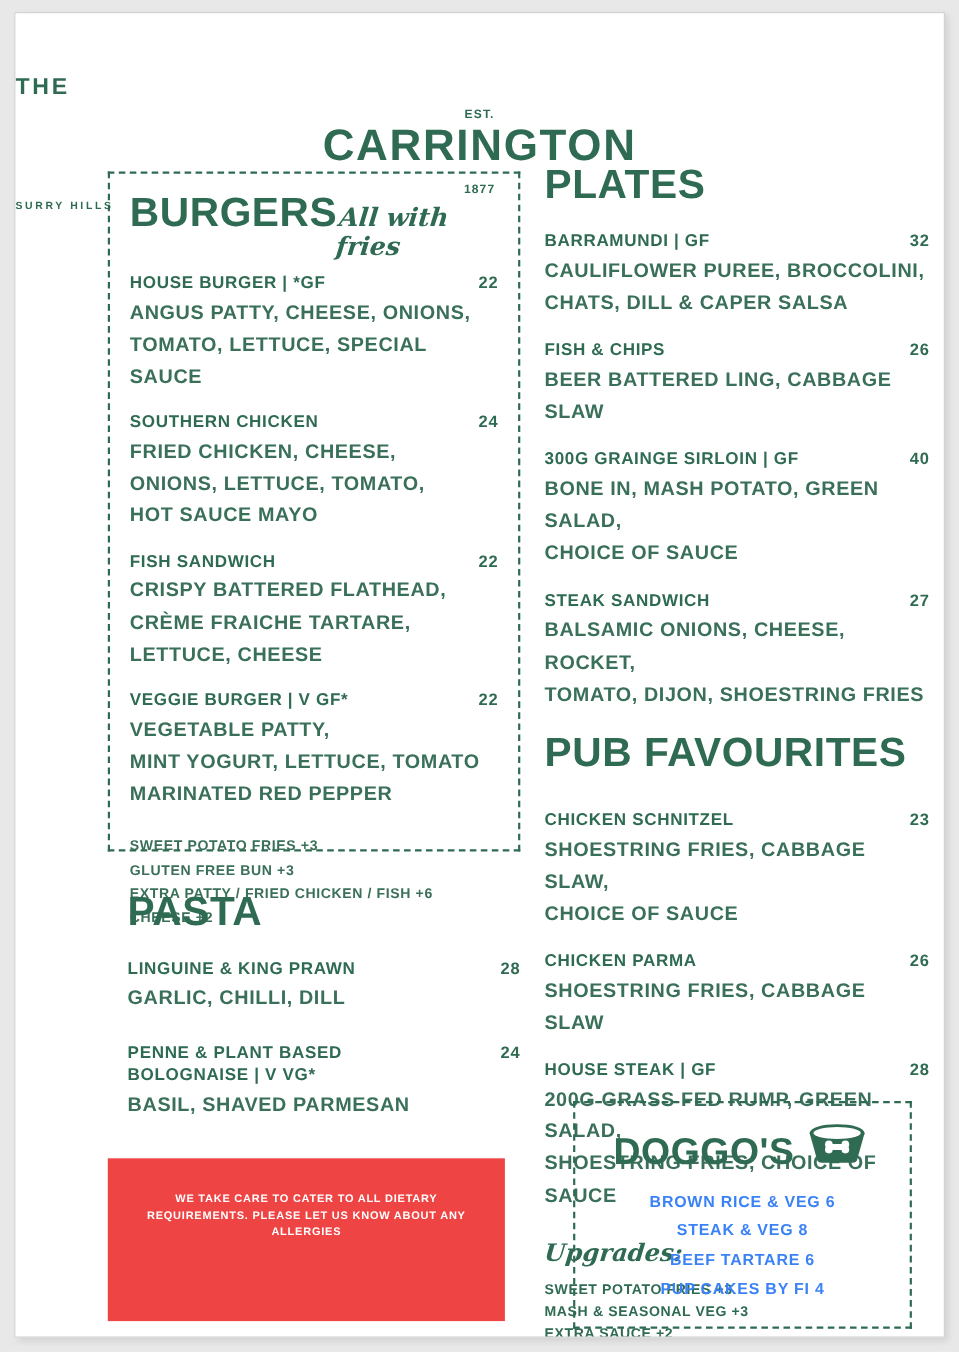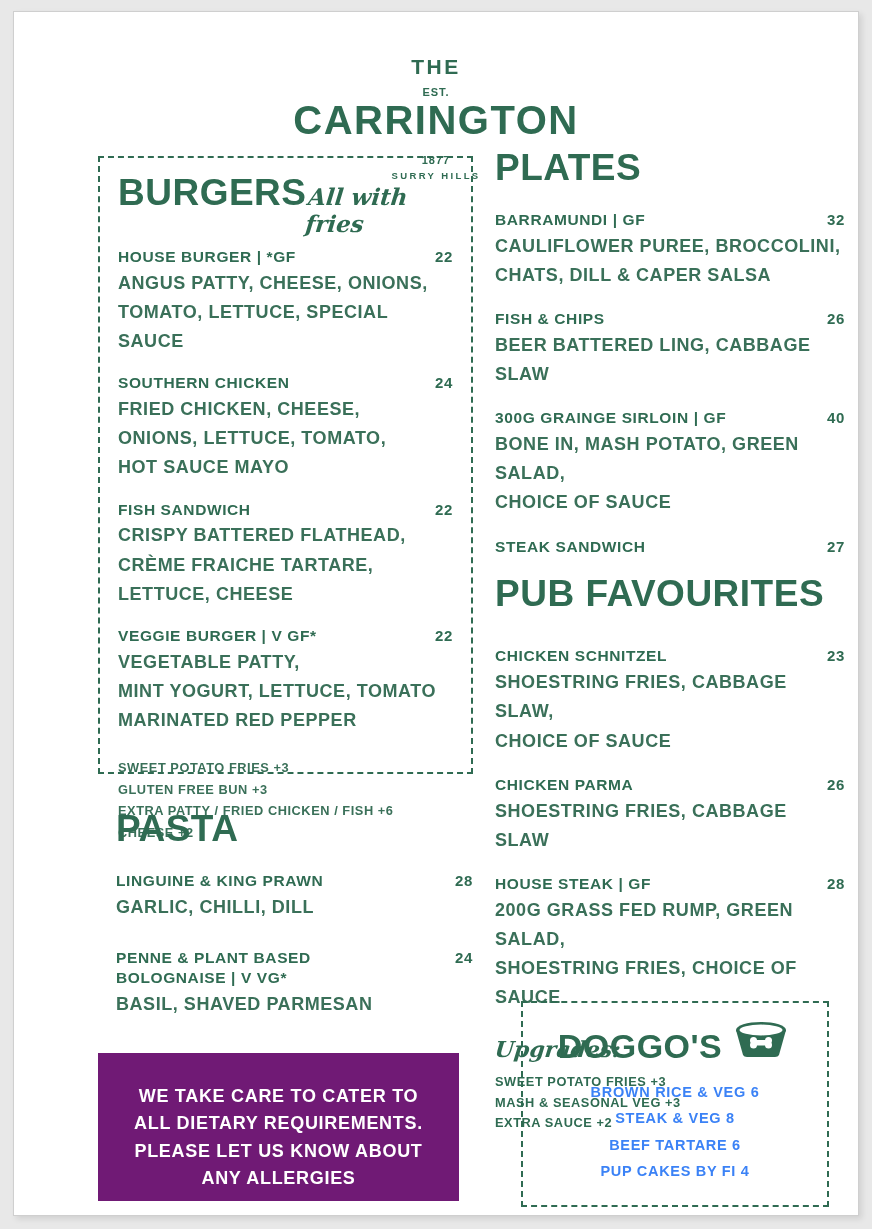--- a/index.html
+++ b/index.html
@@ -25,23 +25,23 @@
     border: 1px solid #cfcfcf;
     box-sizing: border-box;
     box-shadow: 3px 3px 6px rgba(0,0,0,0.10);
     overflow: hidden;
   }
 
   
   .brand {
     position: absolute;
     left: 0;
-    top: 44px;
+    top: 56px;
     width: 100%;
-    text-align: center;
+    text-align: left;
     color: #2f6b52;
   }
   .brand-the {
     font-size: 21px;
     font-weight: bold;
     letter-spacing: 2.5px;
     line-height: 1;
     margin-bottom: 3px;
   }
   .brand-mainrow {
@@ -197,23 +197,23 @@
     line-height: 1.82;
   }
 
   
   .notice {
     position: absolute;
     left: 84px;
     top: 1041px;
     width: 361px;
     height: 148px;
-    background: #701a75;
+    background: #ef4444;
     color: #ffffff;
-    font-size: 18px;
+    font-size: 10px;
     font-weight: bold;
     letter-spacing: 0.7px;
     line-height: 1.52;
     text-align: center;
     padding: 30px 22px 0 22px;
     box-sizing: border-box;
   }
 </style>
 </head>
 <body>
@@ -320,20 +320,21 @@
         <span class="item-price">40</span>
       </div>
       <div class="item-desc">BONE IN, MASH POTATO, GREEN SALAD,<br>CHOICE OF SAUCE</div>
     </div>
 
     <div class="item">
       <div class="item-head">
         <span class="item-name">STEAK SANDWICH</span>
         <span class="item-price">27</span>
       </div>
+      <div class="item-desc">BALSAMIC ONIONS, CHEESE, ROCKET,<br>TOMATO, DIJON, SHOESTRING FRIES</div>
     </div>
 
     <div class="section-title pub-title">PUB FAVOURITES</div>
 
     <div class="item">
       <div class="item-head">
         <span class="item-name">CHICKEN SCHNITZEL</span>
         <span class="item-price">23</span>
       </div>
       <div class="item-desc">SHOESTRING FRIES, CABBAGE SLAW,<br>CHOICE OF SAUCE</div>

